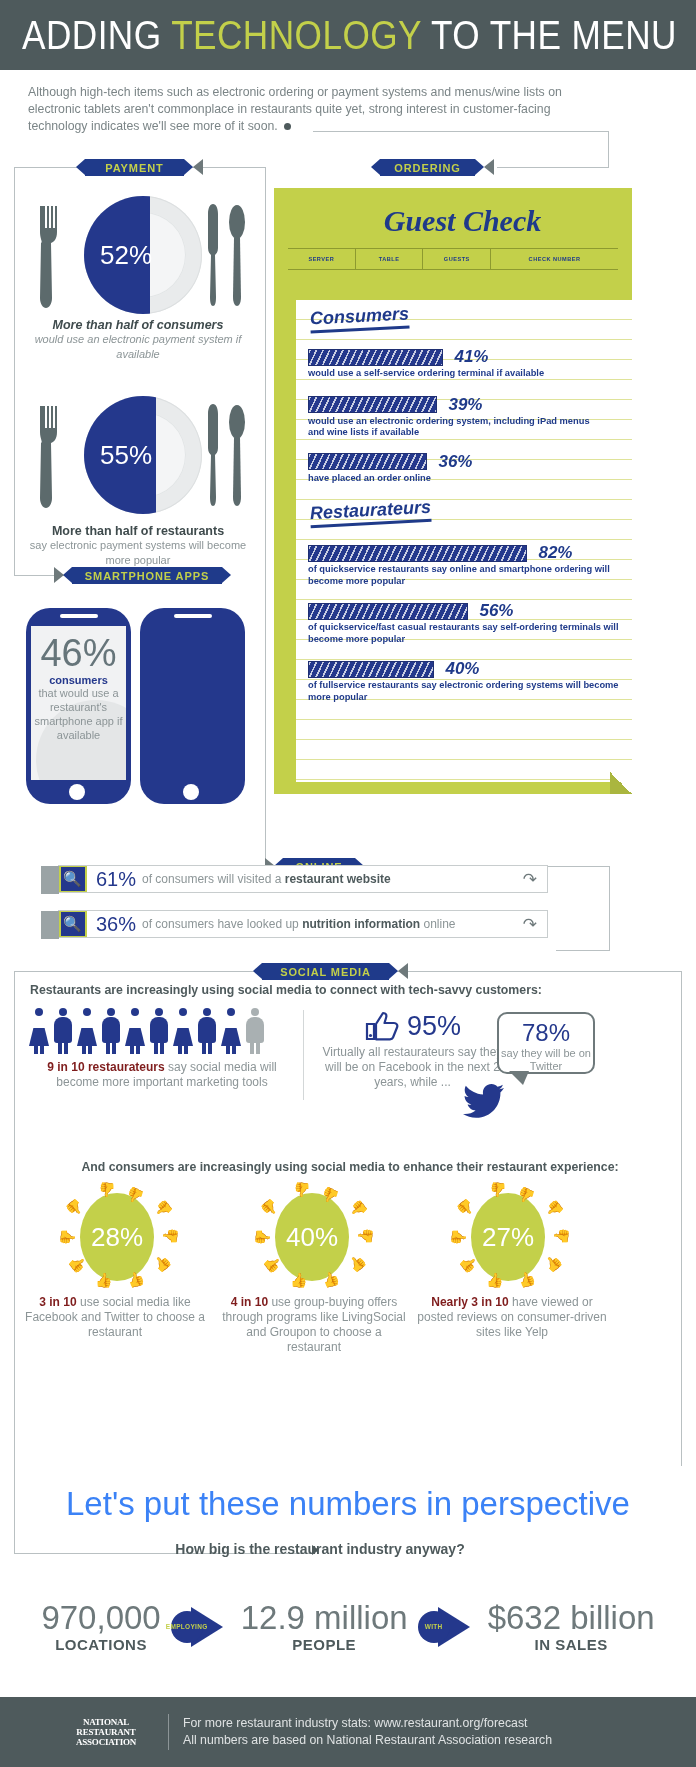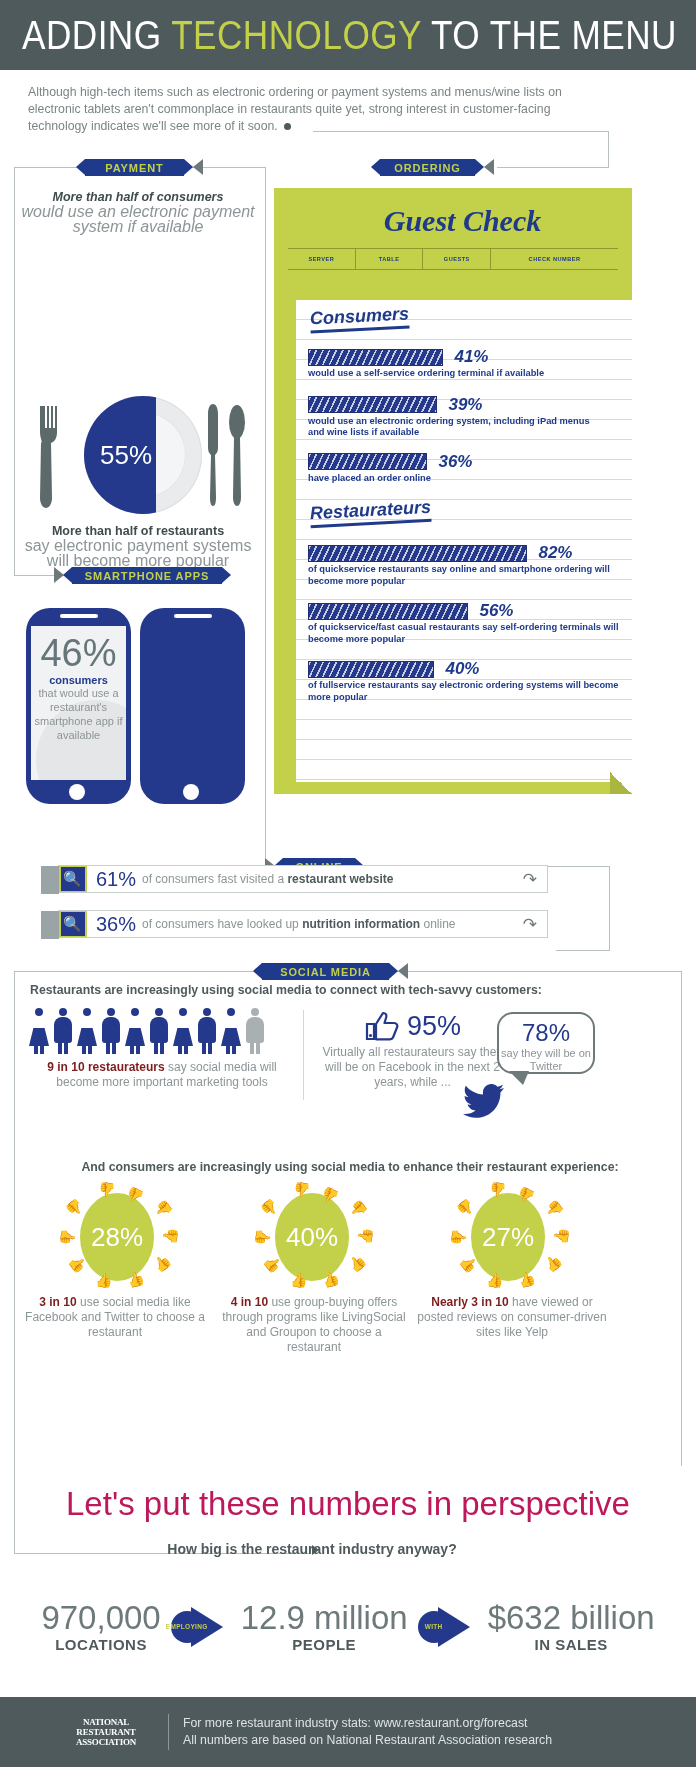--- a/index.html
+++ b/index.html
@@ -83,21 +83,21 @@
   }
   .plate-pct {
     position:absolute; left:0; top:0; width:118px; height:118px;
     display:flex; align-items:center; justify-content:center;
     color:#fff; font-size:26px;
     font-family:"Liberation Sans Narrow","Liberation Sans",sans-serif;
     transform: translateX(-17px);
   }
   .cap { text-align:center; width:240px; }
   .cap b { display:block; font-size:12.5px; color:#3f4b4d; }
-  .cap span { display:block; font-size:16px; color:#8c9597; line-height:15px; }
+  .cap span { display:block; font-size:11px; color:#8c9597; line-height:15px; }
 
   
   .phone {
     position:absolute; width:105px; height:196px; border-radius:24px;
     background:#24388c; padding:12px 5px 20px 5px;
   }
   .phone-speaker {
     position:absolute; top:6px; left:34px; width:38px; height:4px;
     border-radius:2px; background:#fff;
   }
@@ -196,21 +196,21 @@
   .p-head { position:absolute; left:7px; top:0; width:8px; height:8px; border-radius:50%; }
   .p-body { position:absolute; left:2px; top:9px; width:18px; height:26px; border-radius:8px 8px 3px 3px; }
   .p-l1 { position:absolute; left:6px; top:34px; width:4px; height:12px; }
   .p-l2 { position:absolute; left:12px; top:34px; width:4px; height:12px; }
   .p-skirt { position:absolute; left:1px; top:20px; width:20px; height:18px; clip-path:polygon(22% 0,78% 0,100% 100%,0 100%); }
   .txtblk { font-size:12px; color:#8c9597; line-height:15px; }
   .txtblk b { color:#7f1d1d; }
 
   .bubble {
     position:absolute; width:98px; height:62px; border:2px solid #6e797b;
-    border-radius:16px; background:#fff; text-align:center; padding-top:5px;
+    border-radius:10px; background:#fff; text-align:center; padding-top:5px;
   }
   .bubble-pct { font-size:24px; color:#24388c;
     font-family:"Liberation Sans Narrow","Liberation Sans",sans-serif; }
   .bubble-txt { font-size:11px; color:#8c9597; line-height:13px; }
   .bubble-tail {
     position:absolute; left:10px; bottom:-13px; width:0;height:0;
     border-left:14px solid transparent; border-right:6px solid transparent;
     border-top:14px solid #6e797b;
   }
 
@@ -218,21 +218,21 @@
   .suncircle {
     position:absolute; left:35px; top:8px; width:74px; height:88px;
     border-radius:50%; background:#c3d04a; display:flex;
     align-items:center; justify-content:center; color:#fff; font-size:26px;
     font-family:"Liberation Sans Narrow","Liberation Sans",sans-serif;
   }
   .thumb { position:absolute; font-size:14px; line-height:14px; }
 
   
   .perspective {
-    font-size:33px; color:#be185d; text-align:center;
+    font-size:33px; color:#3b82f6; text-align:center;
     font-family:"Liberation Sans Narrow","Liberation Sans",sans-serif;
   }
   .howbig { font-size:14px; font-weight:bold; color:#4e5a5c; text-align:center; }
   .statnum {
     font-size:33px; color:#6e797b;
     font-family:"Liberation Sans Narrow","Liberation Sans",sans-serif; line-height:36px;
   }
   .statlbl { font-size:15px; font-weight:bold; color:#4e5a5c; letter-spacing:0.5px; }
   .bigarrow { position:relative; width:60px; height:44px; }
   .bigarrow .circ {
@@ -295,20 +295,40 @@
       <span>PAYMENT</span>
     </div>
   <div class="arrow-l" style="left:193px;top:159px;"></div>
 
   <div class="banner" style="left:380px;top:159px;width:95px;">
       <span>ORDERING</span>
     </div>
   <div class="arrow-l" style="left:484px;top:159px;"></div>
 
   <div class="plate-wrap" style="left:18px;top:190px;">
+    <div class="plate-row">
+      <svg class="cutlery" style="left:20px;" width="22" height="104" viewBox="0 0 22 104">
+        <path fill="#5c6a6c" d="M4 0v22h2V0h2v22h2V0h2v22h2V0h2v26c0 7-3 10-6 11l1 55c0 6-3 10-6 10s-6-4-6-10l1-55C2 36-1 33-1 26V0z" transform="translate(3,2)"></path>
+      </svg>
+      <div class="plate">
+        <div class="plate-inner"></div>
+        <div class="plate-fill">
+          <div style="position:absolute;left:0;top:0;width:50%;height:100%;background:#24388c;"></div>
+          <div style="position:absolute;left:50%;top:0;width:6%;height:100%;background:#24388c;"></div>
+        </div>
+        <div class="plate-pct">52%</div>
+      </div>
+      <svg class="cutlery" style="left:188px;" width="14" height="104" viewBox="0 0 14 104">
+        <path fill="#5c6a6c" d="M7 0c3 0 5 4 5 10v34c0 4-2 6-3 7l1 42c0 6-1 9-3 9s-3-3-3-9l1-42c-1-1-3-3-3-7V10C2 4 4 0 7 0z"></path>
+      </svg>
+      <svg class="cutlery" style="left:210px;" width="18" height="104" viewBox="0 0 18 104">
+        <ellipse cx="9" cy="18" rx="8" ry="17" fill="#5c6a6c"></ellipse>
+        <path fill="#5c6a6c" d="M6 34h6l1 59c0 6-2 9-4 9s-4-3-4-9z"></path>
+      </svg>
+    </div>
     <div class="cap" style="font-style:italic;">
       <b>More than half of consumers</b>
       <span>would use an electronic payment system if available</span>
     </div>
   </div>
 
   <div class="plate-wrap" style="left:18px;top:390px;">
     <div class="plate-row">
       <svg class="cutlery" style="left:20px;" width="22" height="104" viewBox="0 0 22 104">
         <path fill="#5c6a6c" d="M4 0v22h2V0h2v22h2V0h2v22h2V0h2v26c0 7-3 10-6 11l1 55c0 6-3 10-6 10s-6-4-6-10l1-55C2 36-1 33-1 26V0z" transform="translate(3,2)"></path>
@@ -417,21 +437,21 @@
       <span>ONLINE</span>
     </div>
   <div class="arrow-r" style="left:265px;top:858px;"></div>
 
   <div class="obar" style="top:865px;">
     <div class="obar-handle"></div>
     <div class="mag-box">
         <div class="mag-in">🔍</div>
       </div>
     <div class="obar-pct">61%</div>
-    <div class="obar-txt"><span>of consumers fast visited a </span><b>restaurant website</b><span></span></div>
+    <div class="obar-txt"><span>of consumers will visited a </span><b>restaurant website</b><span></span></div>
     <div class="refresh">↷</div>
   </div>
 
   <div class="obar" style="top:910px;">
     <div class="obar-handle"></div>
     <div class="mag-box">
         <div class="mag-in">🔍</div>
       </div>
     <div class="obar-pct">36%</div>
     <div class="obar-txt"><span>of consumers have looked up </span><b>nutrition information</b><span> online</span></div>
@@ -577,21 +597,21 @@
     <div class="thumb" style="left:24px;top:72px;color:#a9b0b2;transform:rotate(45deg);">👍</div>
     <div class="thumb" style="left:108px;top:72px;color:#a9b0b2;transform:rotate(-45deg);">👍</div>
     <div class="thumb" style="left:50px;top:88px;color:#a9b0b2;">👍</div>
     <div class="thumb" style="left:82px;top:88px;color:#a9b0b2;transform:rotate(-20deg);">👍</div>
   </div>
   <div class="txtblk" style="position:absolute;left:414px;top:1295px;width:196px;text-align:center;"><b>Nearly 3 in 10</b><span> have viewed or posted reviews on consumer-driven sites like Yelp</span></div>
 
   <div class="perspective" style="position:absolute;left:0;top:1485px;width:696px;">Let's put these numbers in perspective</div>
 
   <div class="arrow-r" style="left:312px;top:1545px;border-top-width:5px;border-bottom-width:5px;border-left-width:7px;border-left-color:#4e5a5c;"></div>
-  <div class="howbig" style="position:absolute;left:0;top:1541px;width:596px;padding-left:28px;">How big is the restaurant industry anyway?</div>
+  <div class="howbig" style="position:absolute;left:8px;top:1541px;width:596px;padding-left:28px;">How big is the restaurant industry anyway?</div>
 
   <div style="position:absolute;left:0;top:1600px;width:696px;display:flex;align-items:center;justify-content:center;gap:10px;">
     <div style="text-align:center;">
       <div class="statnum">970,000</div>
       <div class="statlbl">LOCATIONS</div>
     </div>
     <div class="bigarrow">
       <div class="circ">EMPLOYING</div>
       <div class="tri"></div>
     </div>

